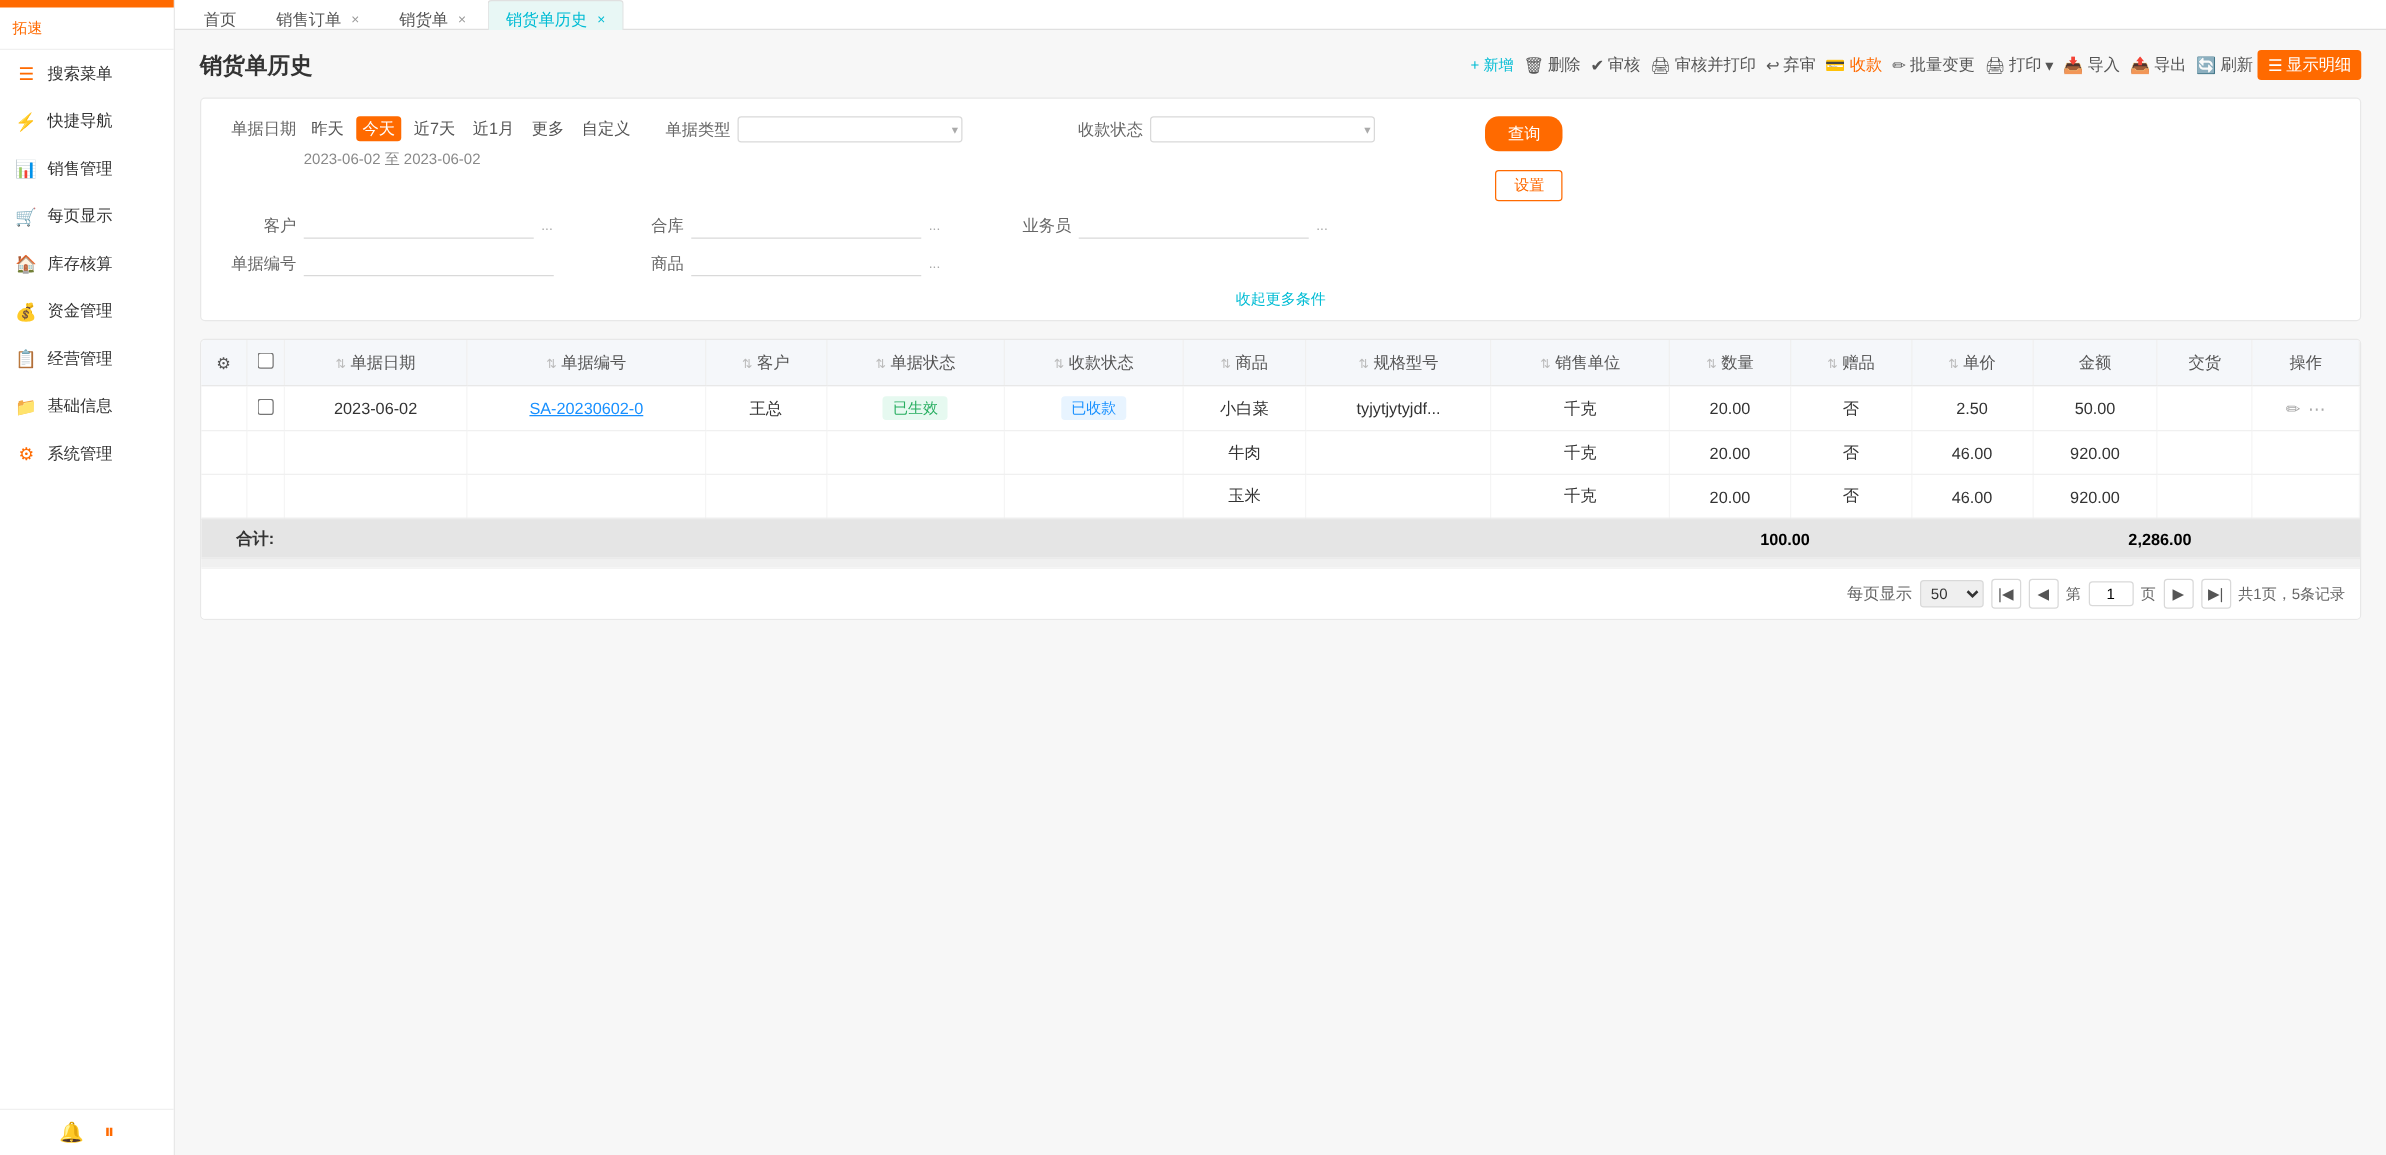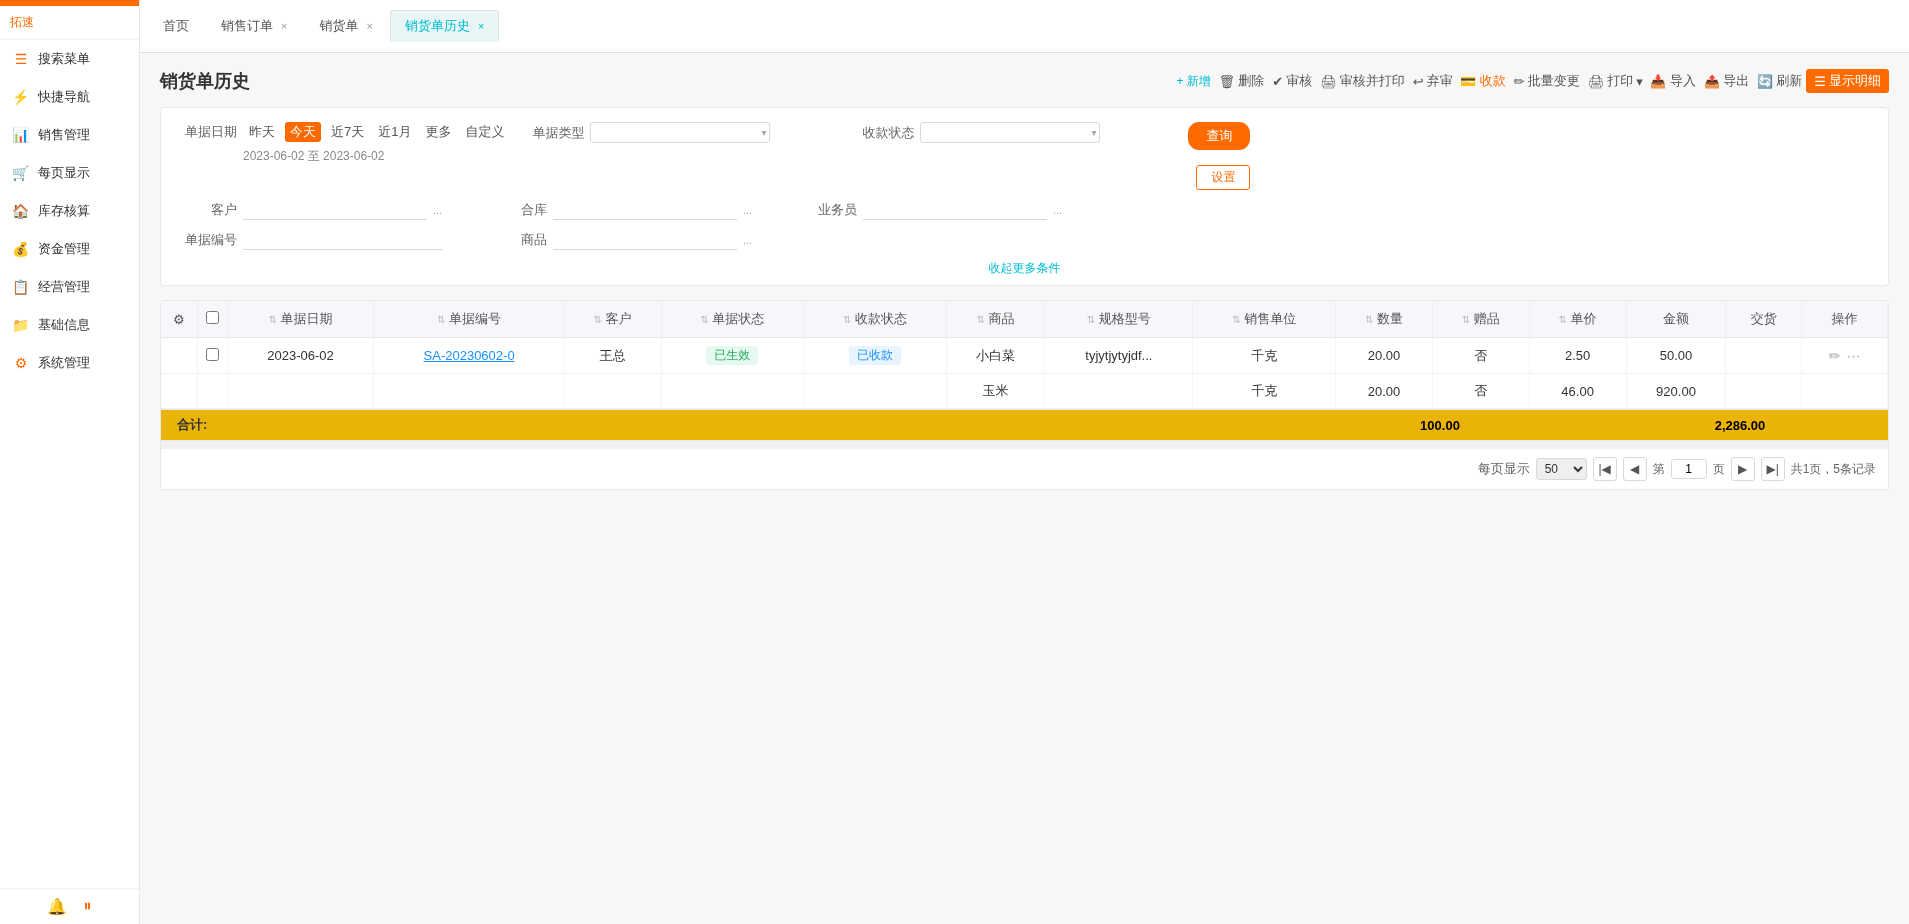--- a/index.html
+++ b/index.html
@@ -12,21 +12,21 @@
     .sidebar-item { display: flex; align-items: center; padding: 10px 12px; cursor: pointer; color: #333; gap: 8px; }
     .sidebar-item .icon { width: 18px; height: 18px; display: flex; align-items: center; justify-content: center; color: #ff6a00; font-size: 14px; }
     .sidebar-item .label { font-size: 13px; }
     .sidebar-bottom { margin-top: auto; border-top: 1px solid #f0f0f0; padding: 8px 0; display: flex; justify-content: center; gap: 16px; }
     .sidebar-bottom .icon-btn { color: #ff6a00; cursor: pointer; font-size: 16px; }
 
     
     .main { flex: 1; display: flex; flex-direction: column; overflow: hidden; }
 
     
-    .tab-bar { display: flex; align-items: center; background: #fff; border-bottom: 1px solid #e0e0e0; height: 53px; padding: 0 8px; gap: 2px; }
+    .tab-bar { display: flex; background: #fff; border-bottom: 1px solid #e0e0e0; height: 24px; padding: 0 8px; gap: 2px; }
     .tab { display: flex; align-items: center; padding: 0 14px; height: 32px; cursor: pointer; border-radius: 3px 3px 0 0; font-size: 13px; color: #555; border: 1px solid transparent; gap: 4px; }
     .tab.active { background: #e8f7f5; border-color: #e0e0e0; color: #00bcd4; border-bottom-color: #e8f7f5; }
     .tab .close-btn { font-size: 11px; color: #999; margin-left: 4px; cursor: pointer; }
     .tab.active .close-btn { color: #00bcd4; }
 
     
     .content { flex: 1; overflow: auto; padding: 16px 20px; background: #f7f7f7; }
 
     
     .page-header { display: flex; align-items: center; justify-content: space-between; margin-bottom: 14px; }
@@ -339,34 +339,52 @@
               </td>
     </tr>
             <tr>
       <td></td>
       <td></td>
       <td></td>
       <td></td>
       <td></td>
       <td></td>
       <td></td>
-      <td>玉米</td>
+      <td>牛肉</td>
       <td></td>
       <td>千克</td>
       <td>20.00</td>
       <td>否</td>
       <td>46.00</td>
       <td>920.00</td>
       <td></td>
       <td></td>
     </tr>
+            <tr>
+      <td></td>
+      <td></td>
+      <td></td>
+      <td></td>
+      <td></td>
+      <td></td>
+      <td></td>
+      <td>玉米</td>
+      <td></td>
+      <td>千克</td>
+      <td>20.00</td>
+      <td>否</td>
+      <td>46.00</td>
+      <td>920.00</td>
+      <td></td>
+      <td></td>
+    </tr>
           </tbody>
       </table>
 
-      <div style="display:flex;align-items:center;background:#eab308;border-top:1px solid #e8e8e8;padding:6px 8px;">
+      <div style="display:flex;align-items:center;background:#e5e5e5;border-top:1px solid #e8e8e8;padding:6px 20px;">
         <span style="min-width:420px;font-weight:bold;color:#333;padding-left:8px;">合计:</span>
         <span style="flex:1;text-align:center;"></span>
         <span style="min-width:120px;text-align:center;font-weight:bold;">100.00</span>
         <span style="min-width:80px;"></span>
         <span style="min-width:100px;text-align:center;"></span>
         <span style="min-width:120px;text-align:center;font-weight:bold;">2,286.00</span>
         <span style="min-width:80px;"></span>
       </div>
 
       <div style="height:8px;background:#f0f0f0;border-top:1px solid #e8e8e8;"></div>

